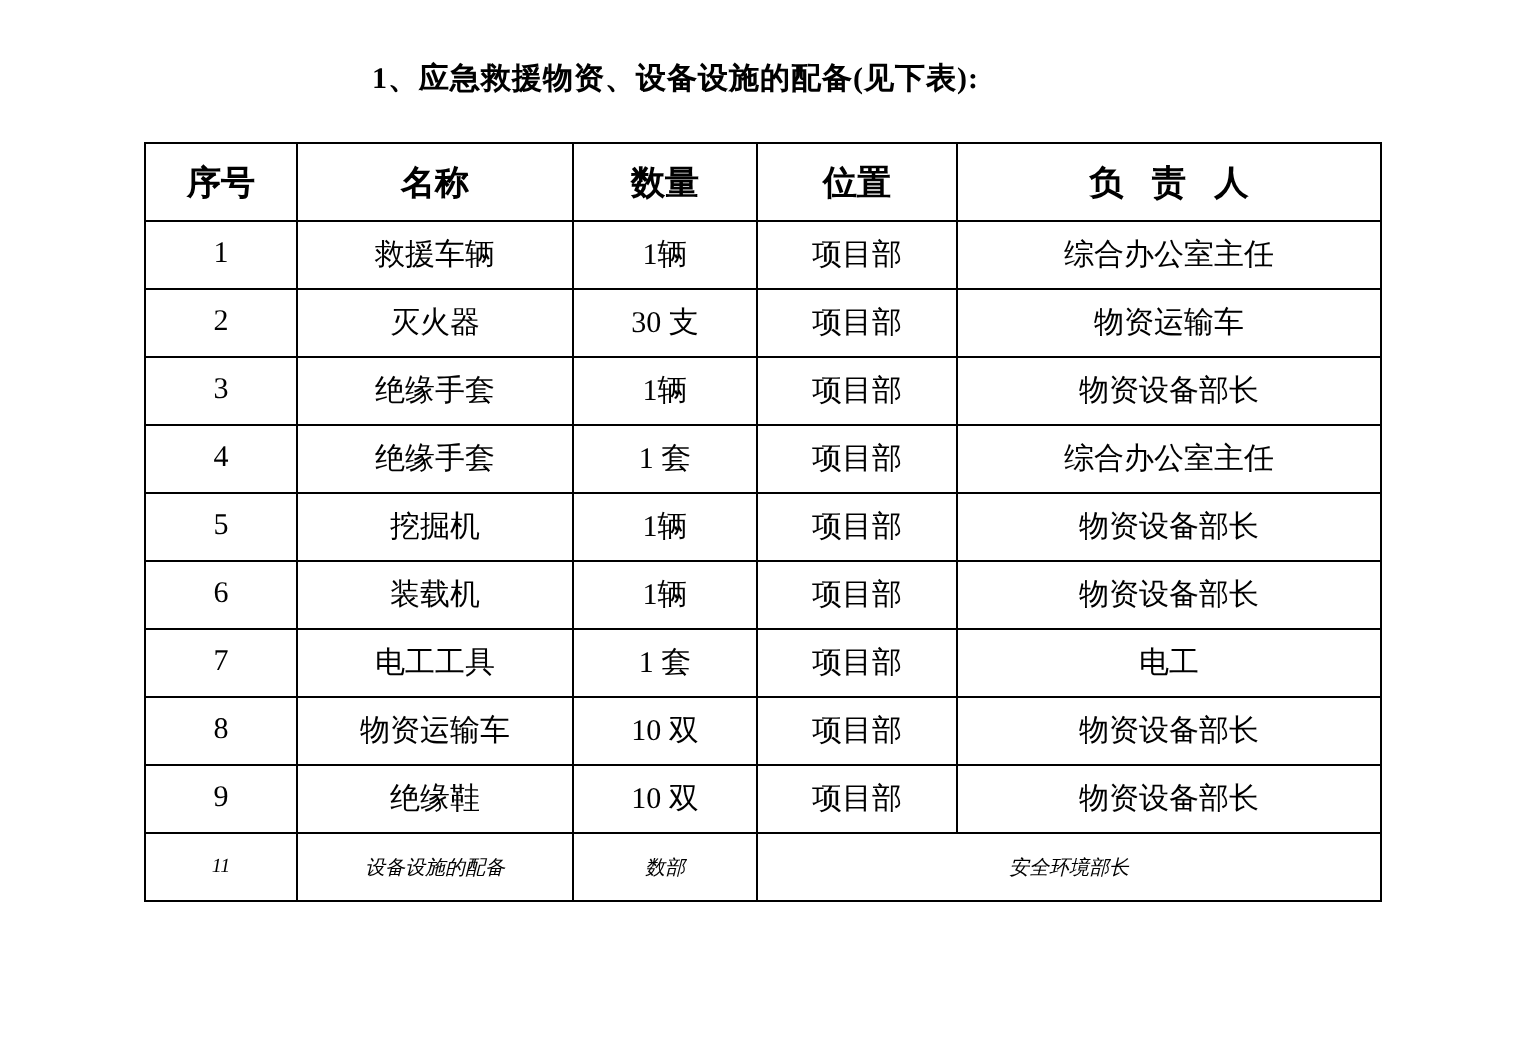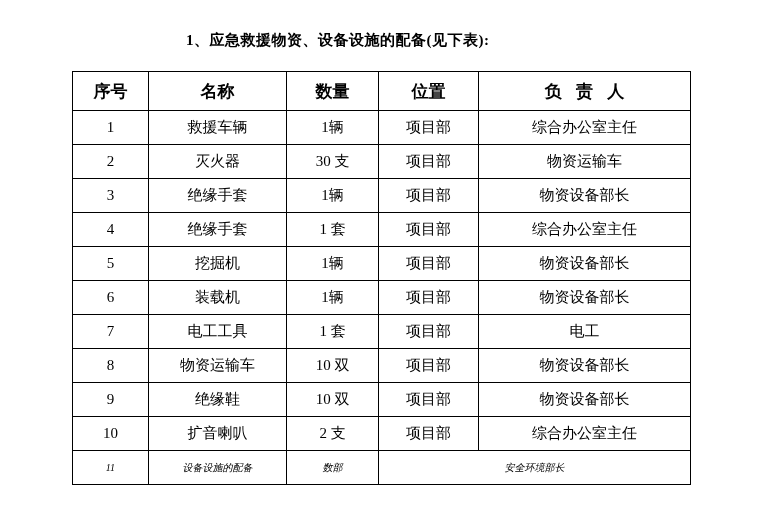--- a/index.html
+++ b/index.html
@@ -155,27 +155,20 @@
           <td>项目部</td>
           <td>物资设备部长</td>
         </tr>
         <tr>
           <td class="num">9</td>
           <td>绝缘鞋</td>
           <td>10 双</td>
           <td>项目部</td>
           <td>物资设备部长</td>
         </tr>
-        <tr>
-          <td class="num">10</td>
-          <td>扩音喇叭</td>
-          <td>2 支</td>
-          <td>项目部</td>
-          <td>综合办公室主任</td>
-        </tr>
         <tr class="last">
           <td class="num">11</td>
           <td>设备设施的配备</td>
           <td>数部</td>
           <td colspan="2">安全环境部长</td>
         </tr>
       </tbody>
     </table>
   </div>
 

